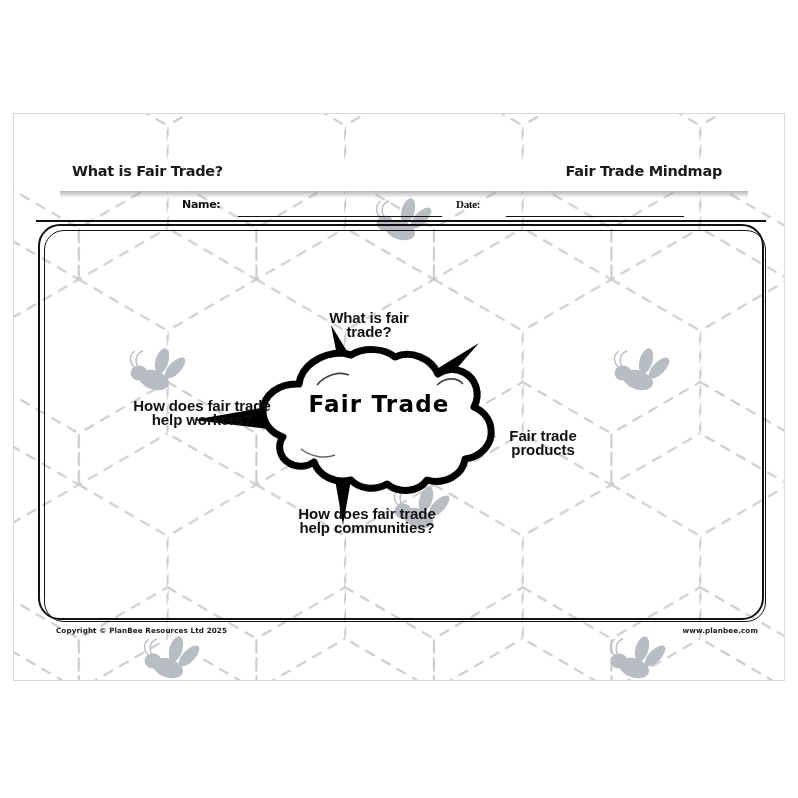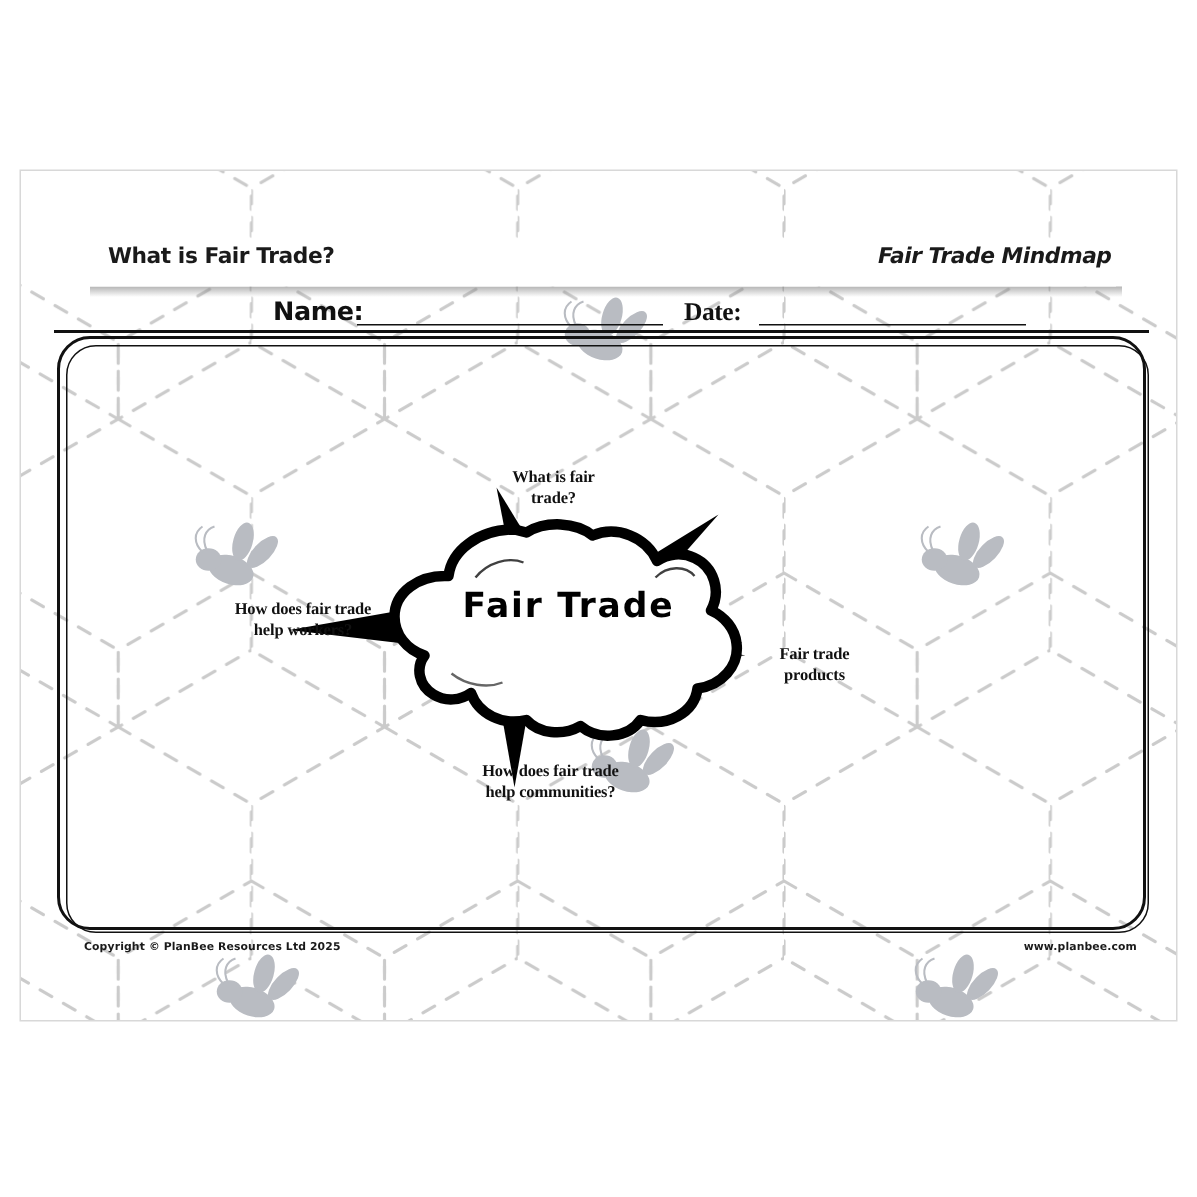--- a/index.html
+++ b/index.html
@@ -74,37 +74,37 @@
     position: absolute;
     top: 4px;
     font-family: "DejaVu Sans", sans-serif;
     font-weight: bold;
     font-size: 14.5px;
     color: #1a1a1a;
     letter-spacing: -0.3px;
     white-space: nowrap;
   }
   .title-left  { left: 16px; }
-  .title-right { right: 3px; font-style: italic; }
+  .title-right { right: 22px; }
 
   
   .namedate-row {
     position: absolute;
     left: 42px;
     top: 84px;
     width: 700px;
     height: 26px;
     z-index: 6;
   }
   .nd-label {
     position: absolute;
     top: 0px;
     font-family: "DejaVu Sans", sans-serif;
     font-weight: bold;
-    font-size: 17px;
+    font-size: 11px;
     color: #111;
     letter-spacing: -0.3px;
   }
   .nd-name-label { left: 126px; }
   .nd-date-label { left: 400px; font-family: Liberation Serif, serif; }
   .nd-rule {
     position: absolute;
     top: 18px;
     height: 0;
     border-top: 1.4px solid #111;
@@ -169,22 +169,22 @@
     left: 135px;
     top: 175px;
     width: 460px;
     height: 260px;
     z-index: 5;
   }
   .mm-svg { position: absolute; left: 0; top: 0; }
 
   .mm-label {
     position: absolute;
-    font-family: Liberation Serif, serif;
-    font-size: 11px;
+    font-family: Liberation Sans, sans-serif;
+    font-size: 15px;
     font-weight: bold;
     color: #111;
     line-height: 14px;
     letter-spacing: -0.1px;
     white-space: pre-line;
   }
   .mm-label.ctr { text-align: center; }
 
   .mm-center-text {
     position: absolute;

